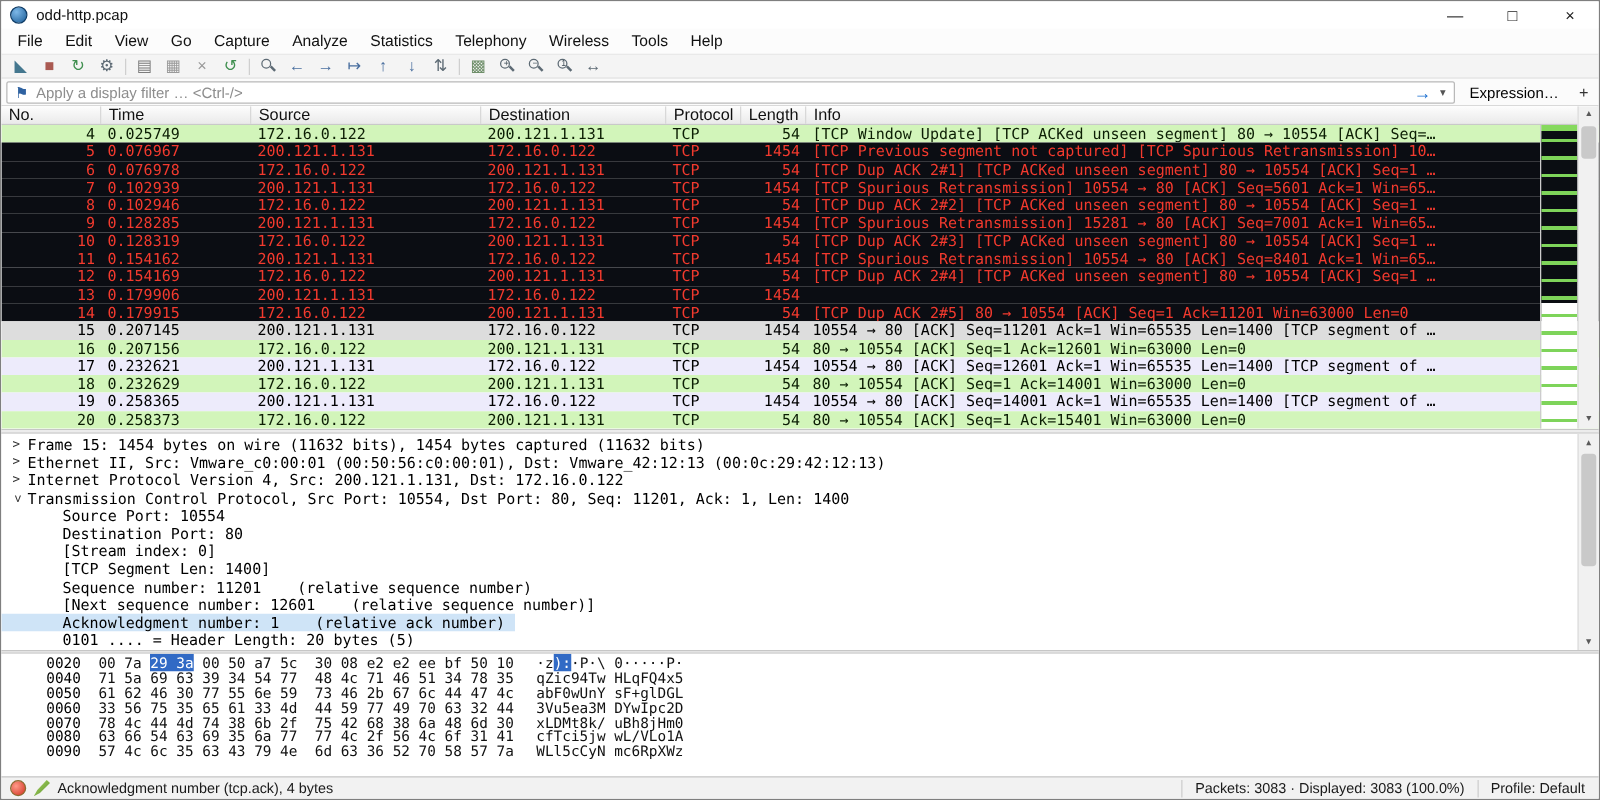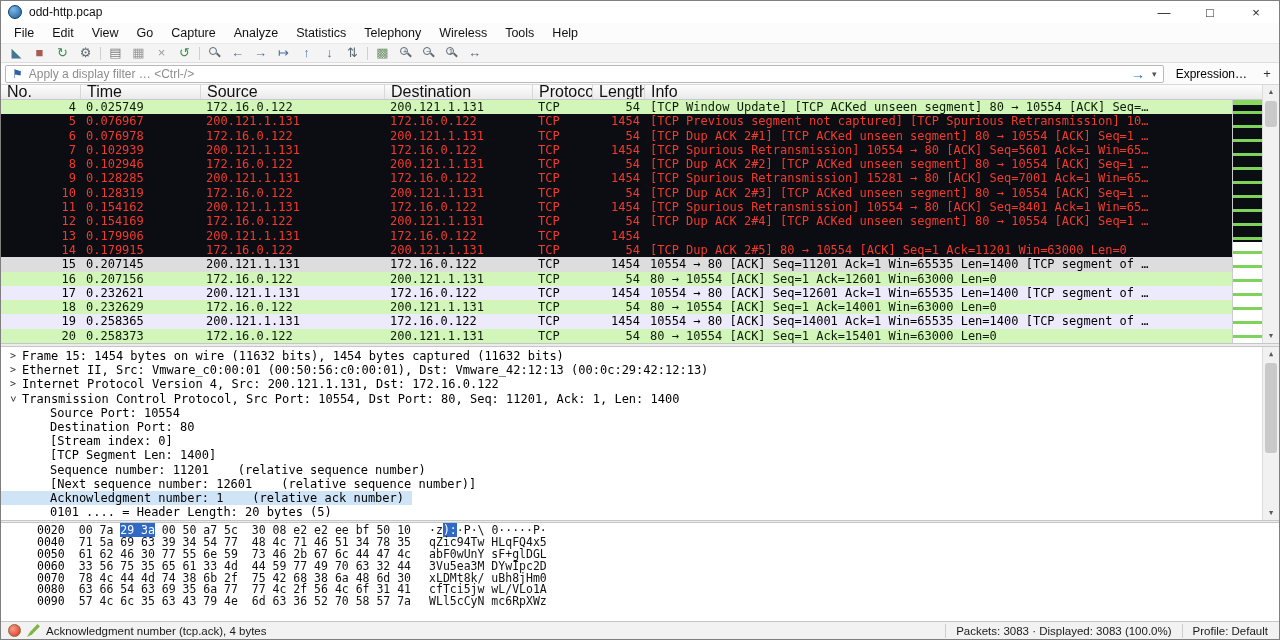--- a/index.html
+++ b/index.html
@@ -32,21 +32,21 @@
   .bookmark{color:#2f62a1;font-size:12px;padding:0 6px;line-height:16px}
   .filter-input{flex:1;border:none;outline:none;font-size:12px;color:#737373;background:transparent}
   .filter-input::placeholder{color:#8d8d8d}
   .apply-btn{color:#1b6fd0;font-size:14px;font-weight:bold;padding:0 5px}
   .caret{font-size:9px;color:#555;padding:0 6px 0 2px}
   .expr{font-size:12px;color:#000000;padding:0 8px;height:18px;display:flex;align-items:center}
   .plus-btn{width:16px;text-align:center;font-size:13px;color:#333}
 
   
   .plist{height:258px;position:relative;background:#fff;flex:0 0 auto;overflow:hidden}
-  .phead{display:grid;grid-template-columns:80px 120px 184px 148px 60px 52px 1fr;height:15px;background:linear-gradient(#fdfdfd,#eaeaea);border-bottom:1px solid #c9c9c9;font-size:16px;color:#111}
+  .phead{display:grid;grid-template-columns:80px 120px 184px 148px 60px 52px 1fr;height:15px;background:linear-gradient(#fdfdfd,#eaeaea);border-bottom:1px solid #c9c9c9;font-size:13px;color:#111}
   .phead span{padding:0 6px;border-right:1px solid #d8d8d8;overflow:hidden;white-space:nowrap;line-height:14px}
   .prows{height:243px;overflow:hidden;font-family:"DejaVu Sans Mono",monospace;font-size:12px}
   .prow{display:grid;grid-template-columns:80px 120px 184px 148px 60px 52px 1fr;height:14.3px;line-height:14.3px}
   .prow span{overflow:hidden;white-space:pre;padding:0 5px}
   .prow .c-no,.prow .c-len{text-align:right}
   .row-green{background:#d2f5ba;color:#0c1e04}
   .row-bad{background:#0b0d13;color:#f23a2e}
   .row-lav{background:#edebfb;color:#000}
   .row-sel{background:#dddddd;color:#000}
 

